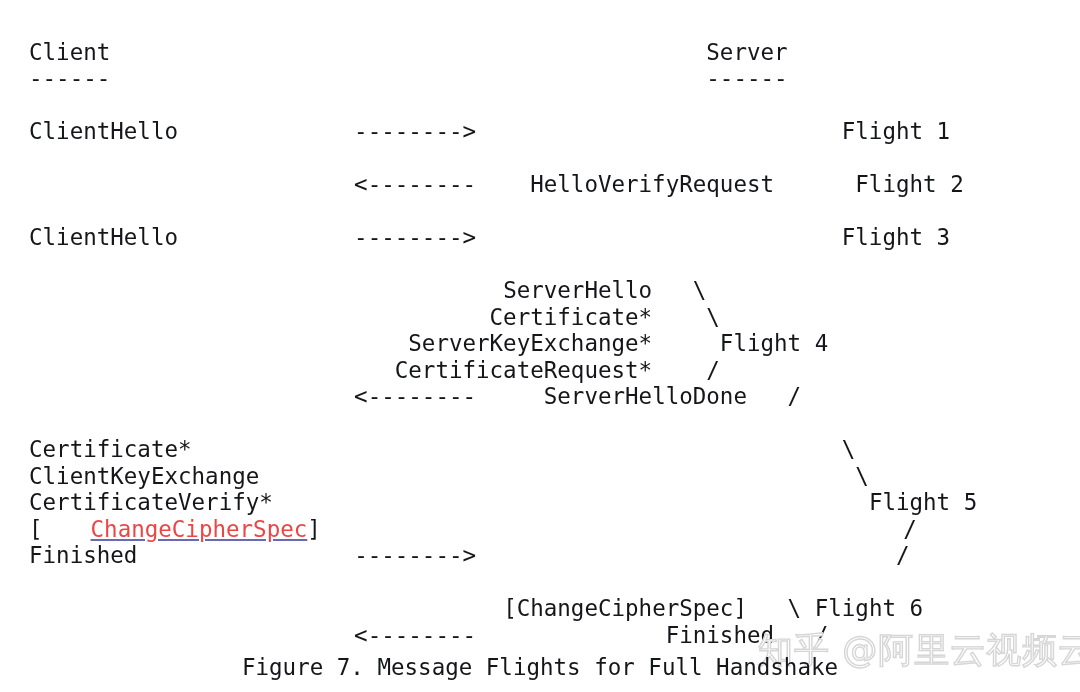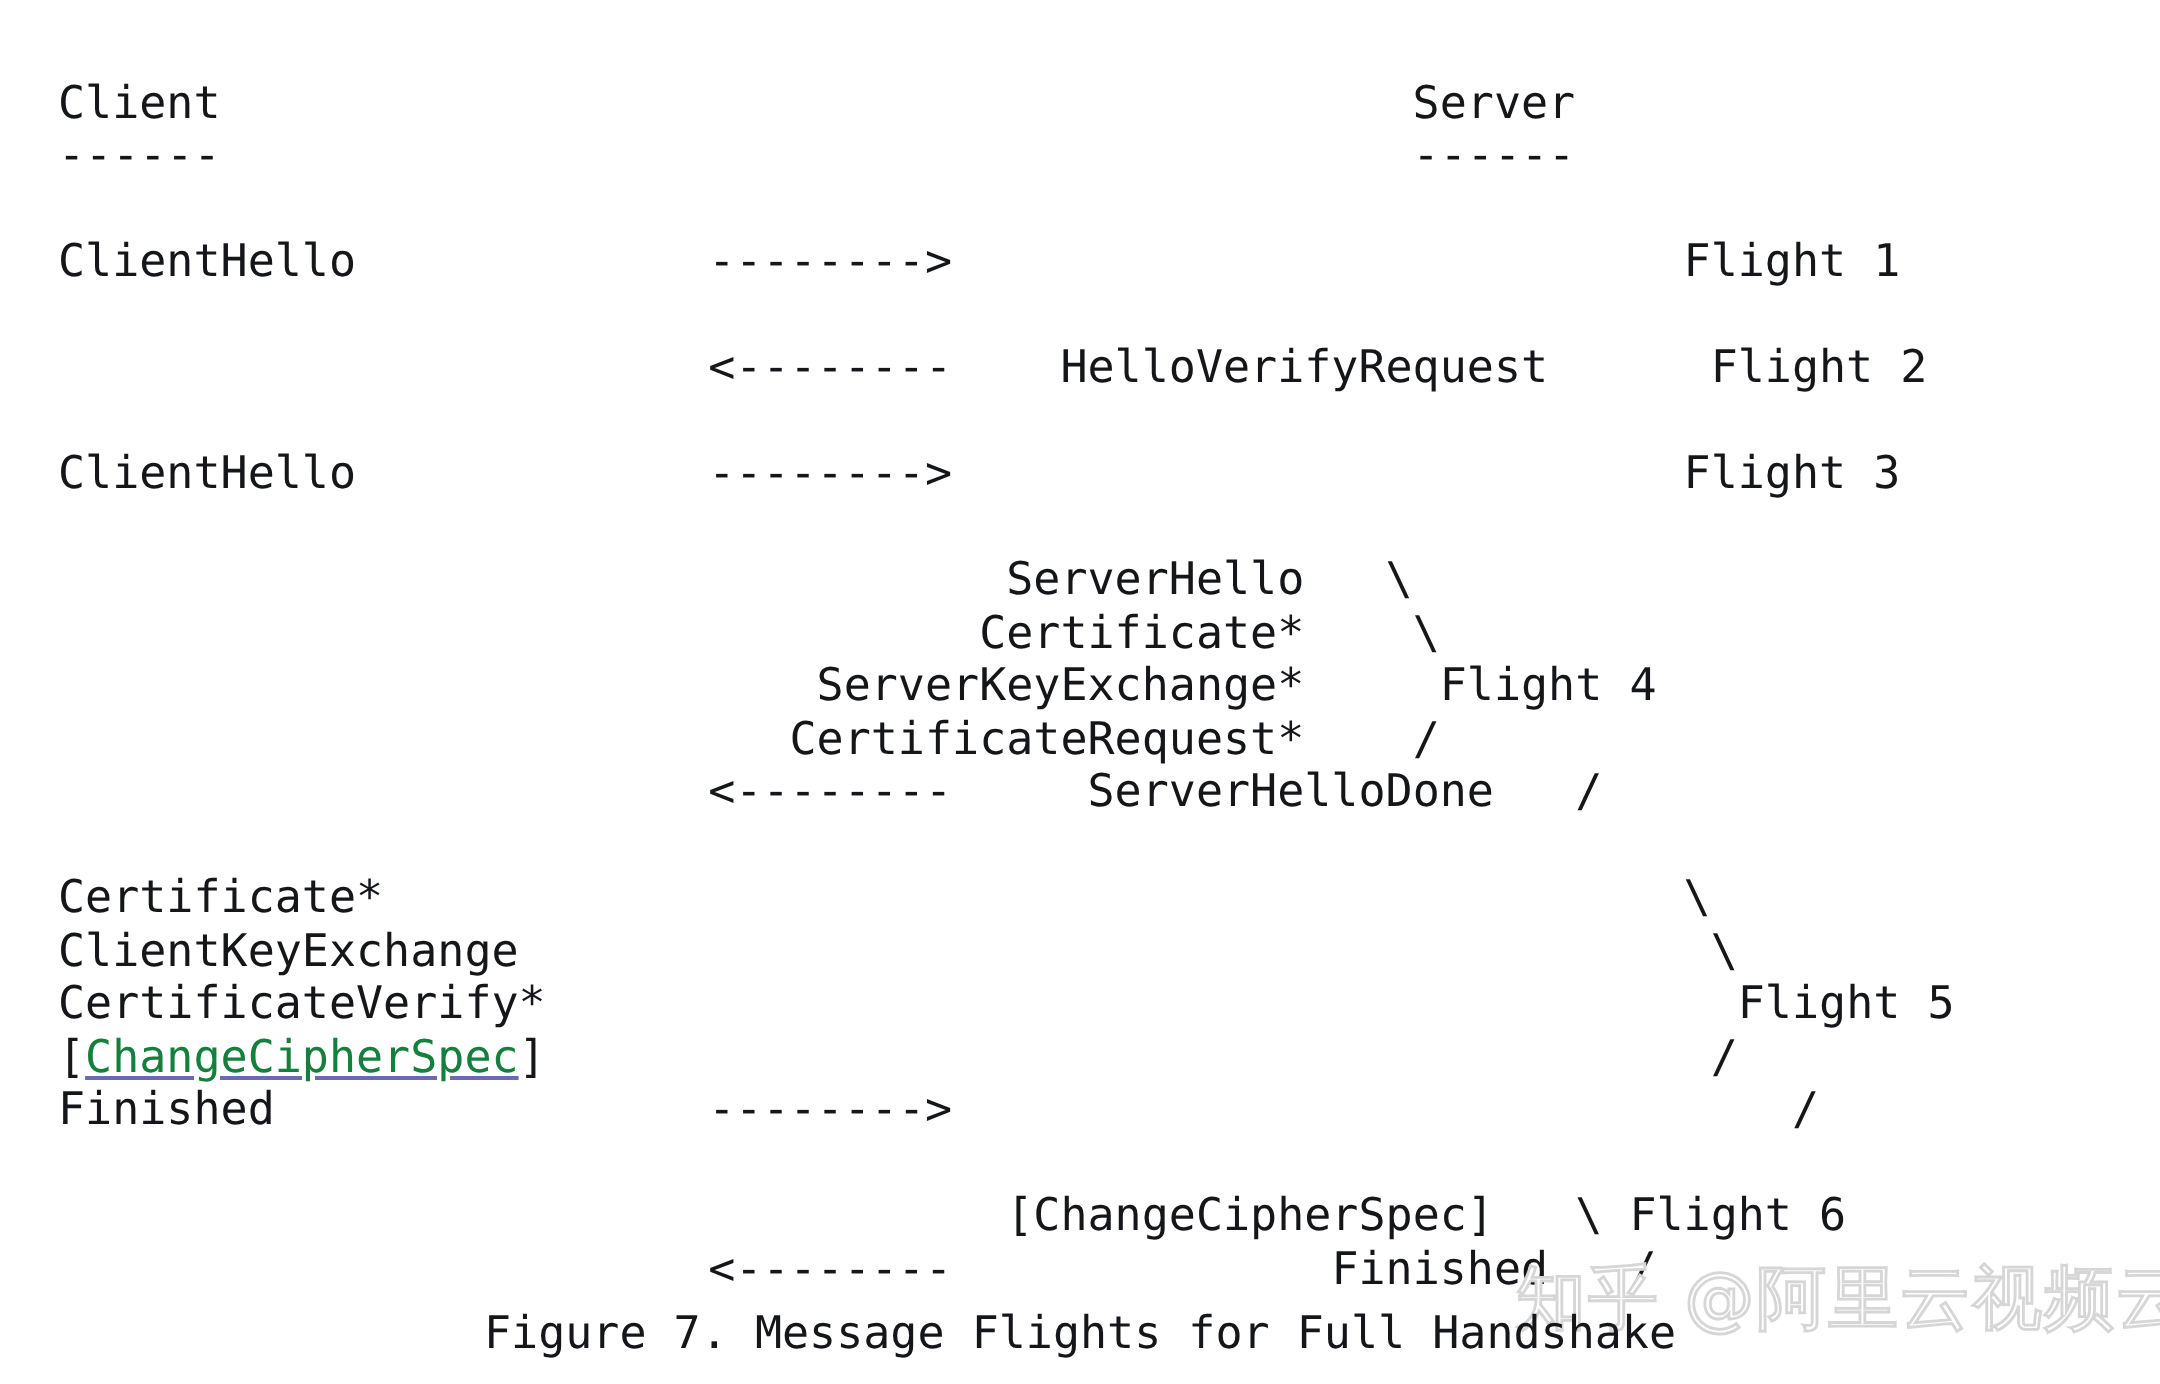--- a/index.html
+++ b/index.html
@@ -39,25 +39,26 @@
     -webkit-font-smoothing: antialiased;
   }
 
   .ln {
     display: block;
     white-space: pre;
     height: 26.5px;
   }
 
   .link {
-    color: #15803d;
+    color: #ef4444;
     text-decoration: underline;
     text-decoration-color: #6a6ab0;
     text-underline-offset: 2px;
     cursor: pointer;
+    margin-left: 48px;
   }
 
   
   .caption {
     position: absolute;
     left: 29px;
     top: 652px;
     width: 1022px;
     text-align: center;
     font-family: "DejaVu Sans Mono", "Liberation Mono", monospace;

